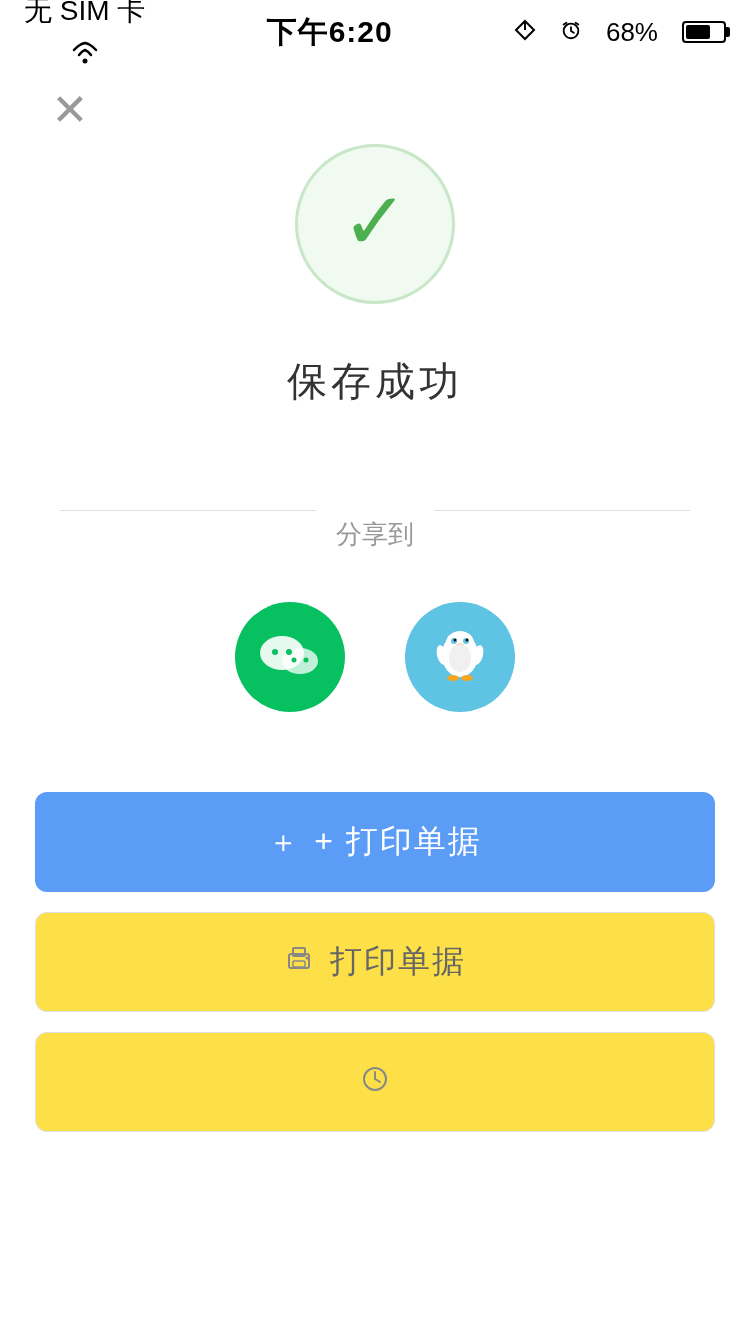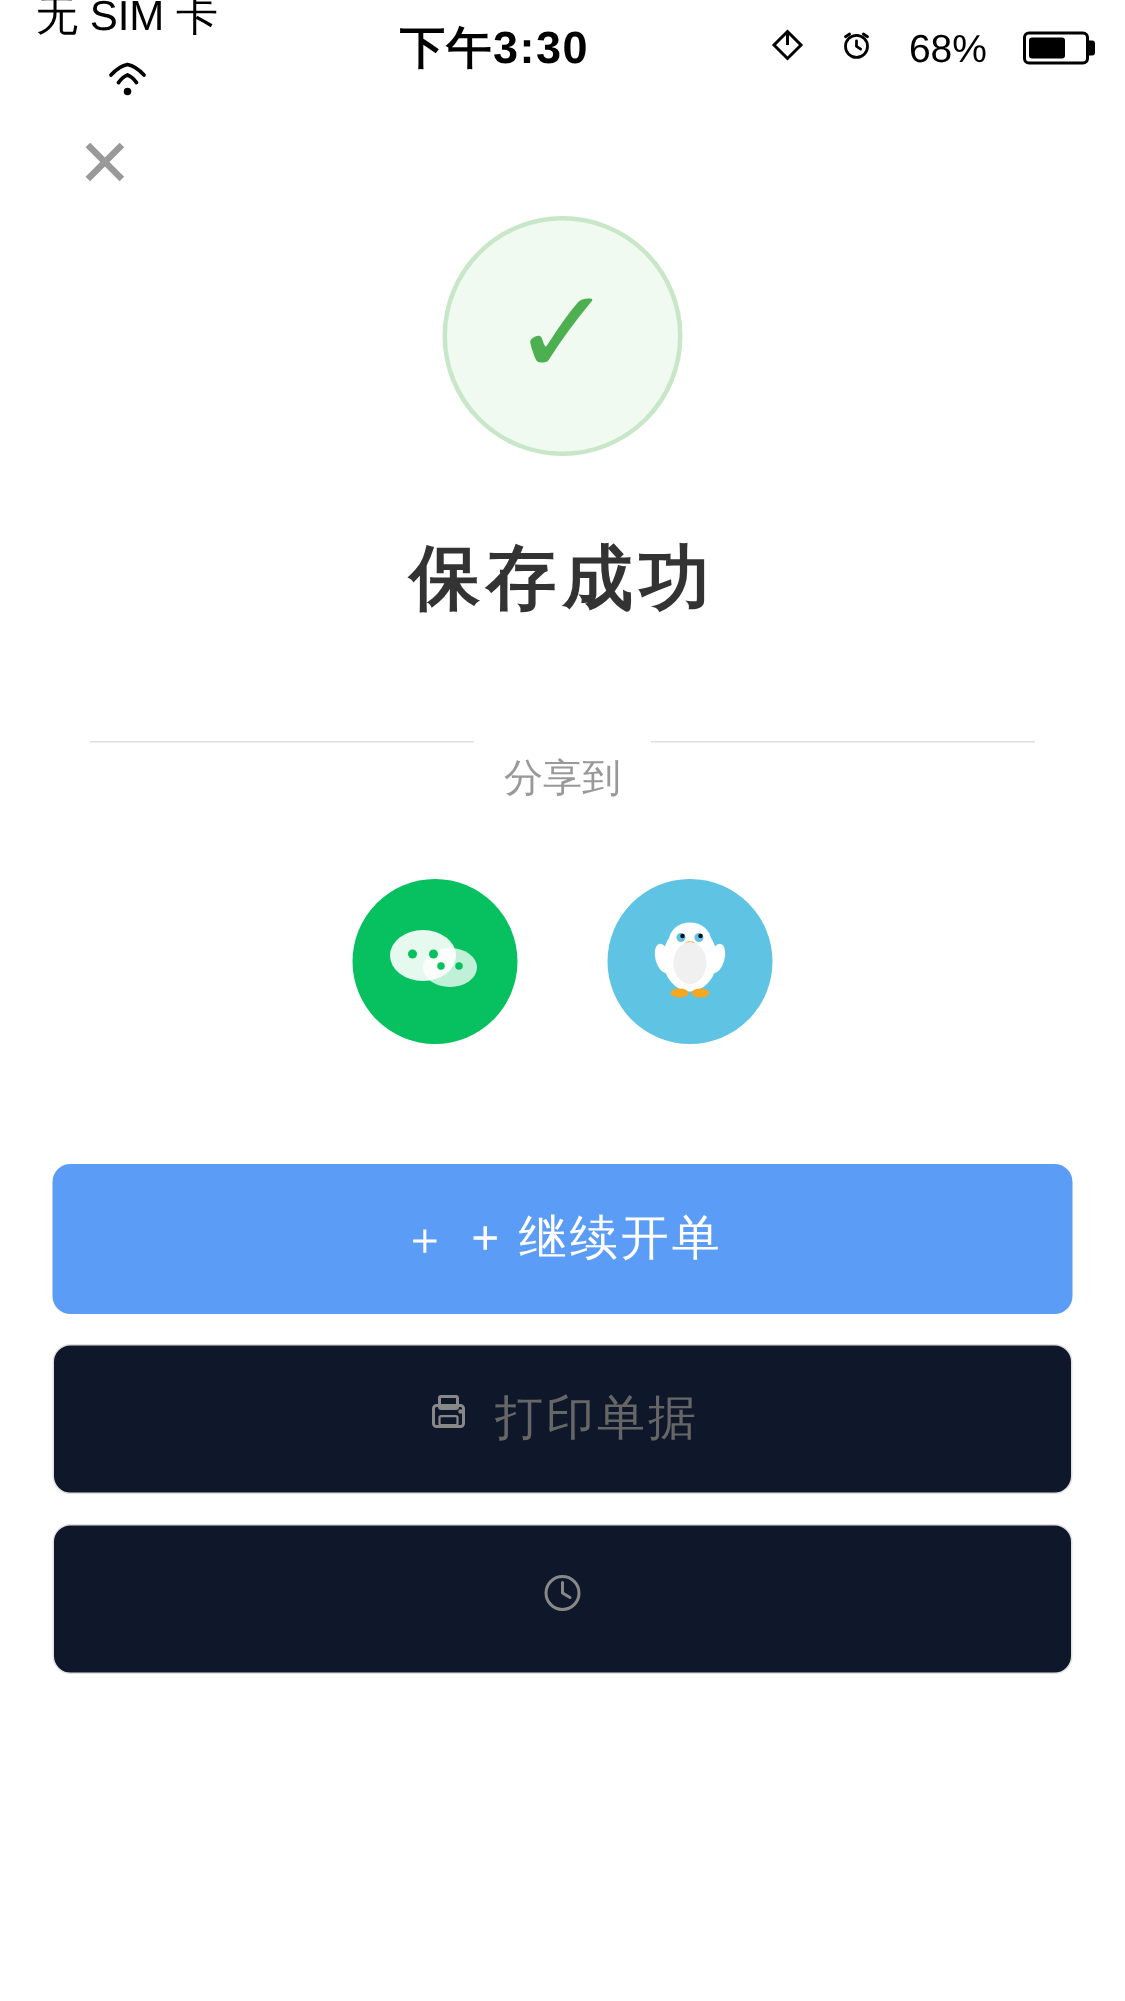--- a/index.html
+++ b/index.html
@@ -132,24 +132,24 @@
 
     .checkmark {
       font-size: 80px;
       color: #4caf50;
       line-height: 1;
       margin-top: -4px;
     }
 
     
     .success-title {
-      font-size: 47px;
-      font-weight: 700;
+      font-size: 40px;
+      font-weight: 400;
       color: #333;
-      margin-bottom: 36px;
+      margin-bottom: 60px;
       letter-spacing: 4px;
     }
 
     
     .share-divider {
       width: 100%;
       display: flex;
       align-items: center;
       padding: 0 60px;
       margin-bottom: 50px;
@@ -227,21 +227,21 @@
       cursor: pointer;
       border: none;
     }
 
     .btn-primary {
       background: #5b9cf6;
       color: #ffffff;
     }
 
     .btn-secondary {
-      background: #0f172a;
+      background: #fde047;
       color: #666;
       border: 1px solid #e0e0e0;
     }
 
     .btn-icon {
       font-size: 30px;
     }
 
     .btn-icon-gray {
       color: #888;
@@ -255,21 +255,21 @@
     <span>无 SIM 卡 </span>
     <span>
       <svg width="32" height="24" viewBox="0 0 32 24" fill="none">
         <path d="M16 20 Q16 20 16 20" stroke="#000" stroke-width="3" stroke-linecap="round"></path>
         <path d="M10 14 Q13 10 16 9 Q19 10 22 14" stroke="#000" stroke-width="2.5" stroke-linecap="round" fill="none"></path>
         <path d="M5 9 Q10.5 3 16 2 Q21.5 3 27 9" stroke="#000" stroke-width="2.5" stroke-linecap="round" fill="none"></path>
         <circle cx="16" cy="20" r="2.5" fill="#000"></circle>
       </svg>
     </span>
   </div>
-  <div class="status-center">下午3:30</div>
+  <div class="status-center">下午6:20</div>
   <div class="status-right">
     <span>
       <svg width="22" height="22" viewBox="0 0 22 22" fill="none">
         <path d="M11 2 L20 11 L11 20 L2 11 Z" stroke="#000" stroke-width="2" fill="none"></path>
         <path d="M11 2 L11 11" stroke="#000" stroke-width="2"></path>
       </svg>
     </span>
     <span>
       <svg width="22" height="22" viewBox="0 0 24 24" fill="none">
         <circle cx="12" cy="13" r="8" stroke="#000" stroke-width="2" fill="none"></circle>
@@ -342,21 +342,21 @@
         <ellipse cx="12" cy="32" rx="5" ry="10" fill="white" transform="rotate(-15 12 32)"></ellipse>
         <ellipse cx="48" cy="32" rx="5" ry="10" fill="white" transform="rotate(15 48 32)"></ellipse>
       </svg>
     </button>
   </div>
 
   <div class="action-buttons">
 
     <button class="action-btn btn-primary">
       <span class="btn-icon">＋</span>
-      <span style="letter-spacing:2px;">+ 继续开单</span>
+      <span style="letter-spacing:2px;">+ 打印单据</span>
     </button>
 
     <button class="action-btn btn-secondary">
       <span class="btn-icon btn-icon-gray">
         <svg width="30" height="30" viewBox="0 0 30 30" fill="none">
           <rect x="5" y="10" width="20" height="14" rx="2" stroke="#888" stroke-width="2" fill="none"></rect>
           <rect x="9" y="4" width="12" height="8" rx="1" stroke="#888" stroke-width="2" fill="none"></rect>
           <rect x="9" y="17" width="12" height="6" rx="1" stroke="#888" stroke-width="1.5" fill="none"></rect>
           <circle cx="23" cy="14" r="1.5" fill="#888"></circle>
         </svg>

